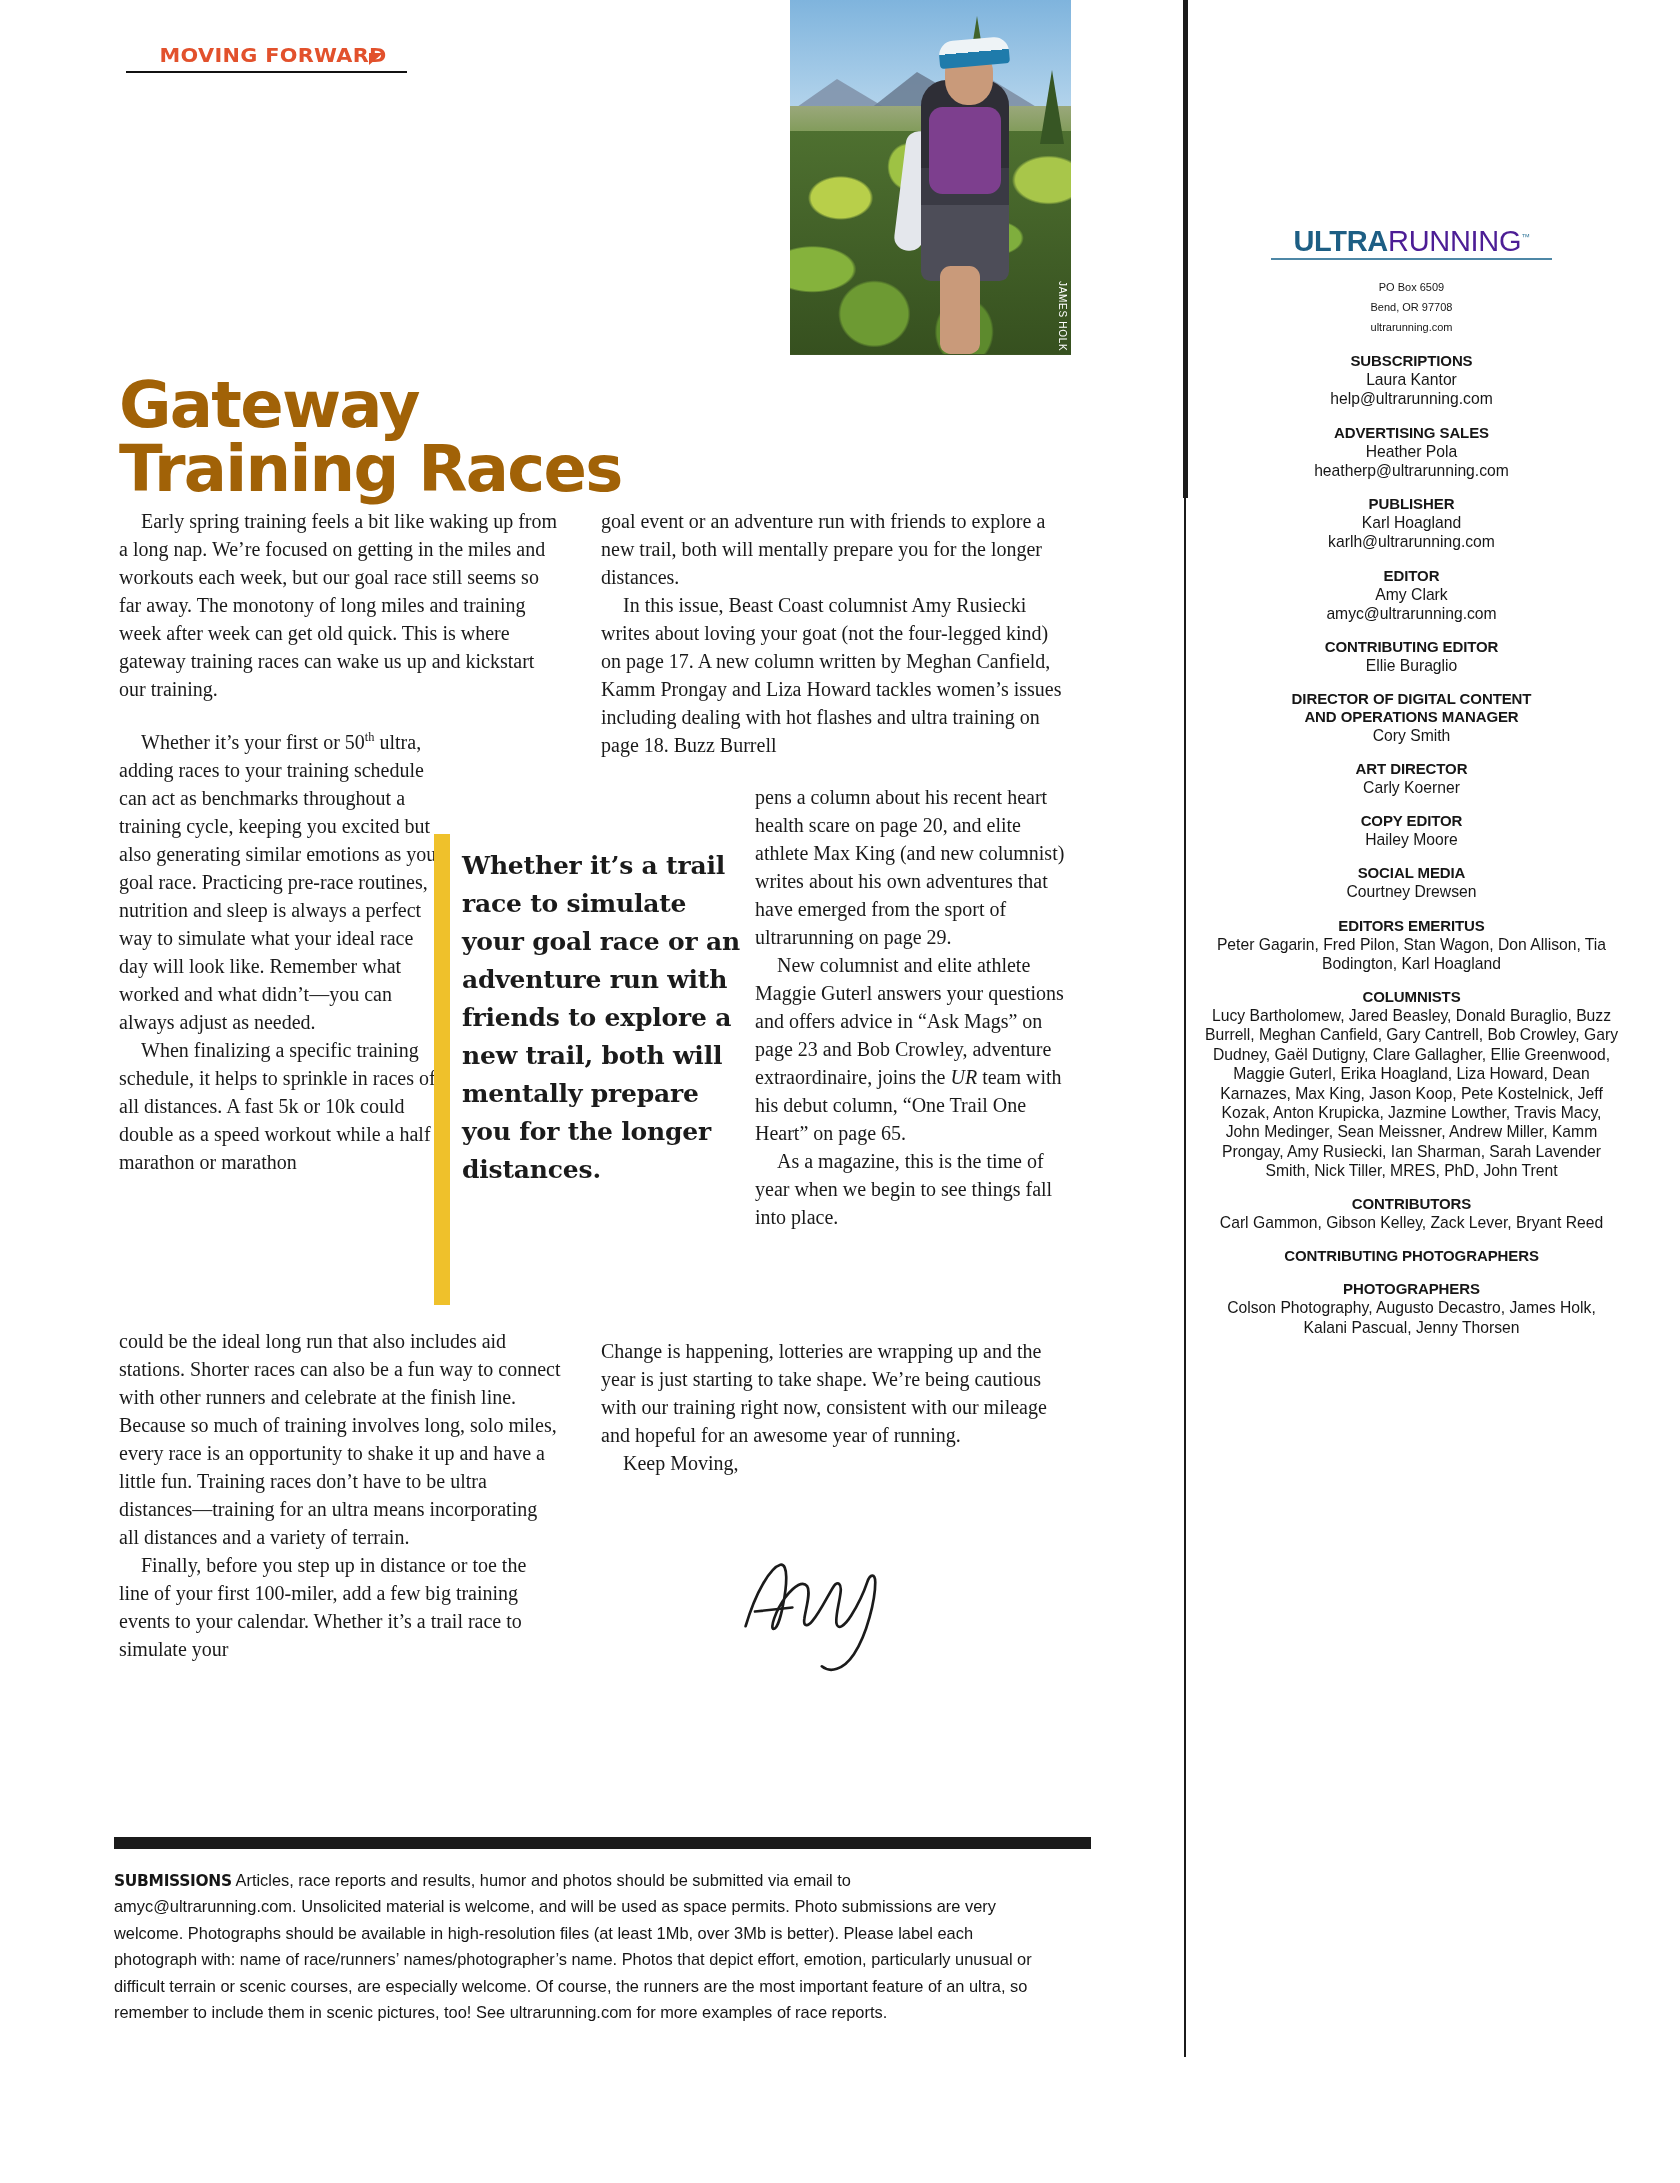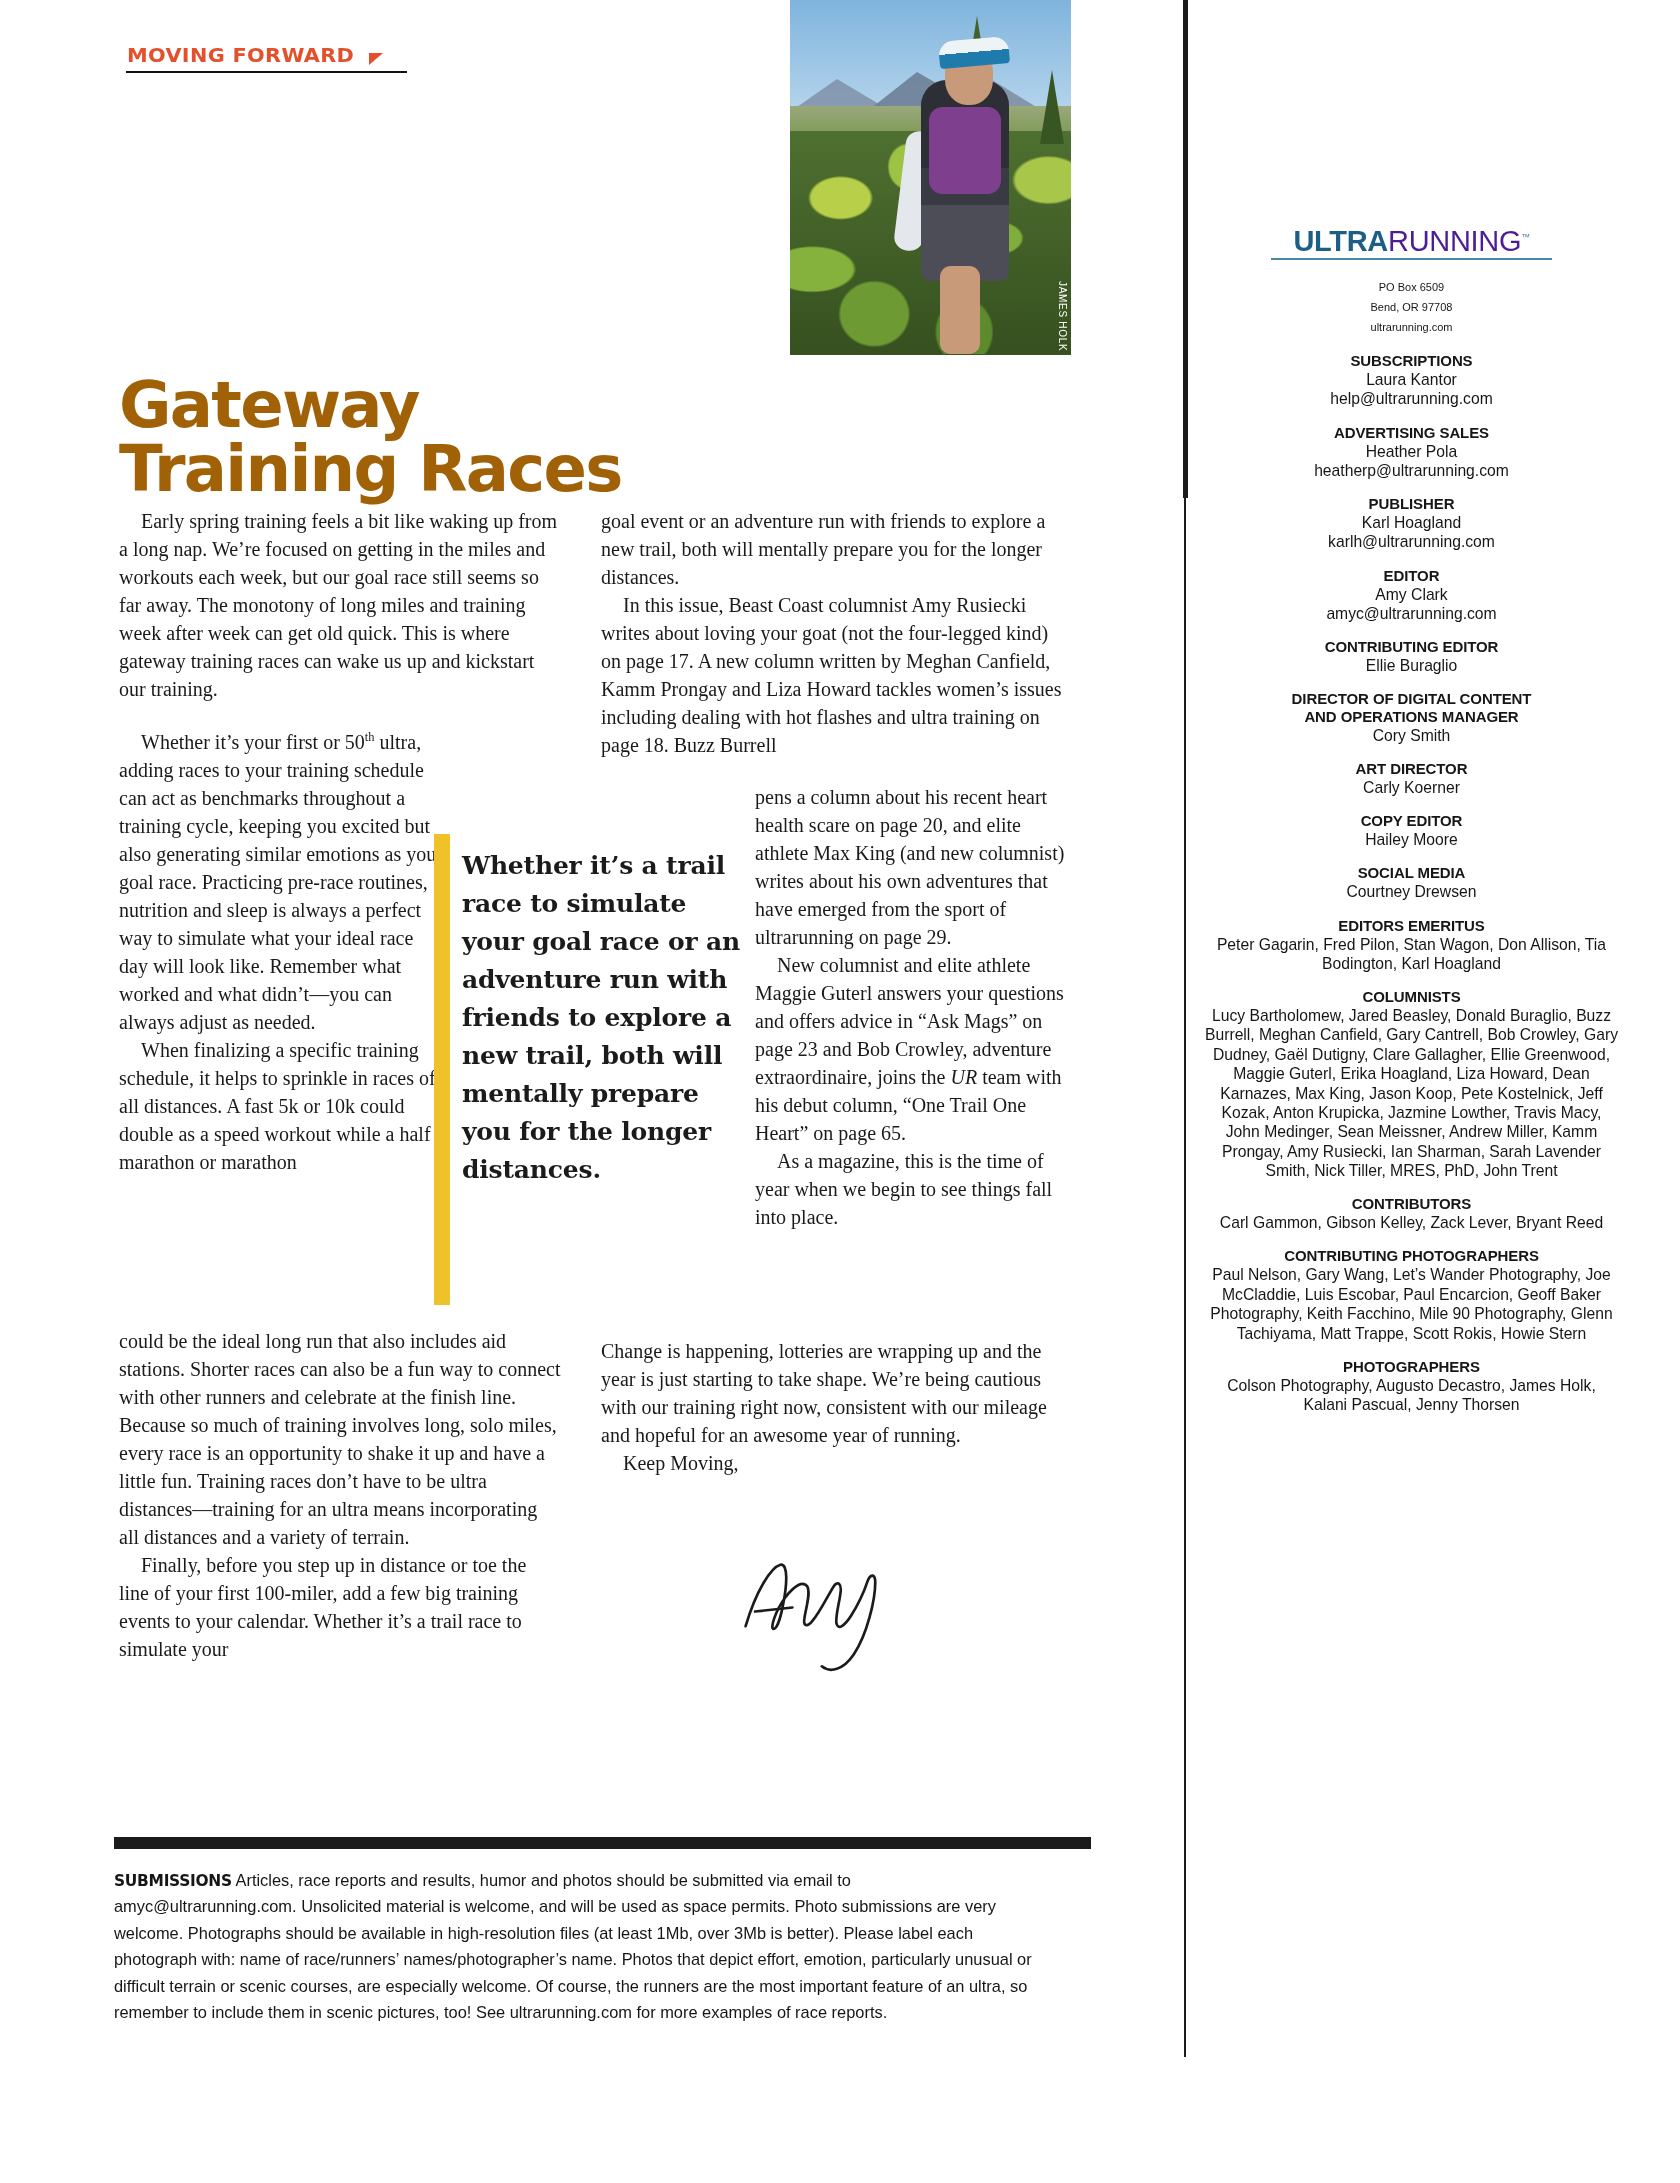--- a/index.html
+++ b/index.html
@@ -5,21 +5,21 @@
   html, body { margin:0; padding:0; background:#ffffff; }
   body {
     width:1681px; height:2183px;
     position:relative;
     font-family:"Liberation Serif", serif;
     -webkit-font-smoothing:antialiased;
   }
 
   
   #running-head {
-    position:absolute; left:127px; top:44px; width:281px; height:40px;
+    position:absolute; left:127px; top:44px; width:281px; height:40px;text-align:center;
   }
   #running-head .rh-text {
     font-family:"DejaVu Sans", sans-serif;
     font-weight:900;
     font-size:20px;
     letter-spacing:0.3px;
     color:#E2512C;
     line-height:23px;
     white-space:nowrap;
     transform:scaleX(1.04);
@@ -374,21 +374,20 @@
       <div class="staff-block">
         <div class="staff-head">COLUMNISTS</div>
         <div class="staff-name">Lucy Bartholomew, Jared Beasley, Donald Buraglio, Buzz Burrell, Meghan Canfield, Gary Cantrell, Bob Crowley, Gary Dudney, Gaël Dutigny, Clare Gallagher, Ellie Greenwood, Maggie Guterl, Erika Hoagland, Liza Howard, Dean Karnazes, Max King, Jason Koop, Pete Kostelnick, Jeff Kozak, Anton Krupicka, Jazmine Lowther, Travis Macy, John Medinger, Sean Meissner, Andrew Miller, Kamm Prongay, Amy Rusiecki, Ian Sharman, Sarah Lavender Smith, Nick Tiller, MRES, PhD,  John Trent</div>
       </div>
       <div class="staff-block">
         <div class="staff-head">CONTRIBUTORS</div>
         <div class="staff-name">Carl Gammon, Gibson Kelley, Zack Lever, Bryant Reed</div>
       </div>
       <div class="staff-block">
         <div class="staff-head">CONTRIBUTING PHOTOGRAPHERS</div>
-        <div class="staff-name">Paul Nelson, Gary Wang, Let’s Wander Photography, Joe McCladdie, Luis Escobar, Paul Encarcion, Geoff Baker Photography, Keith Facchino, Mile 90 Photography, Glenn Tachiyama, Matt Trappe, Scott Rokis, Howie Stern</div>
       </div>
       <div class="staff-block">
         <div class="staff-head">PHOTOGRAPHERS</div>
         <div class="staff-name">Colson Photography, Augusto Decastro, James Holk, Kalani Pascual, Jenny Thorsen</div>
       </div>
     </div>
 </aside>
 
 <div id="footer-rule"></div>
 <div id="submissions"><span class="sub-label">SUBMISSIONS</span><span> Articles, race reports and results, humor and photos should be submitted via email to amyc@ultrarunning.com. Unsolicited material is welcome, and will be used as space permits. Photo submissions are very welcome. Photographs should be available in high-resolution files (at least 1Mb, over 3Mb is better). Please label each photograph with: name of race/runners’ names/photographer’s name. Photos that depict effort, emotion, particularly unusual or difficult terrain or scenic courses, are especially welcome. Of course, the runners are the most important feature of an ultra, so remember to include them in scenic pictures, too! See ultrarunning.com for more examples of race reports.</span></div>

